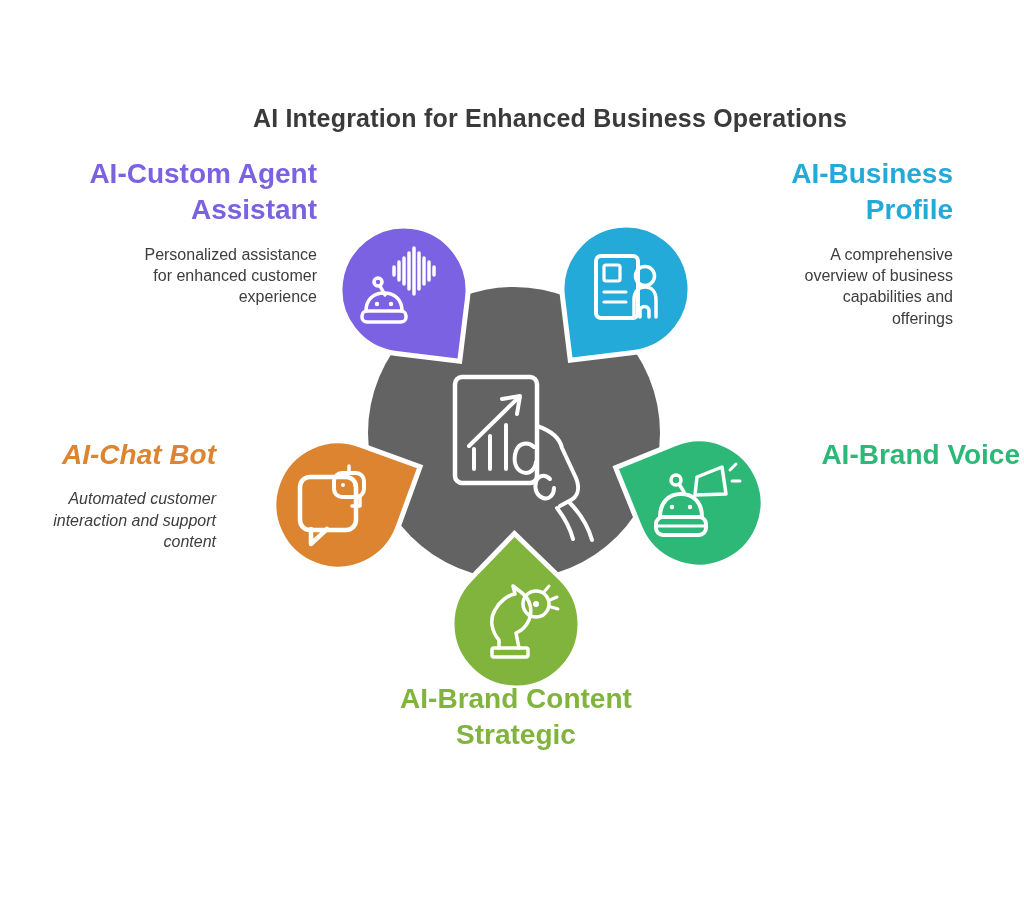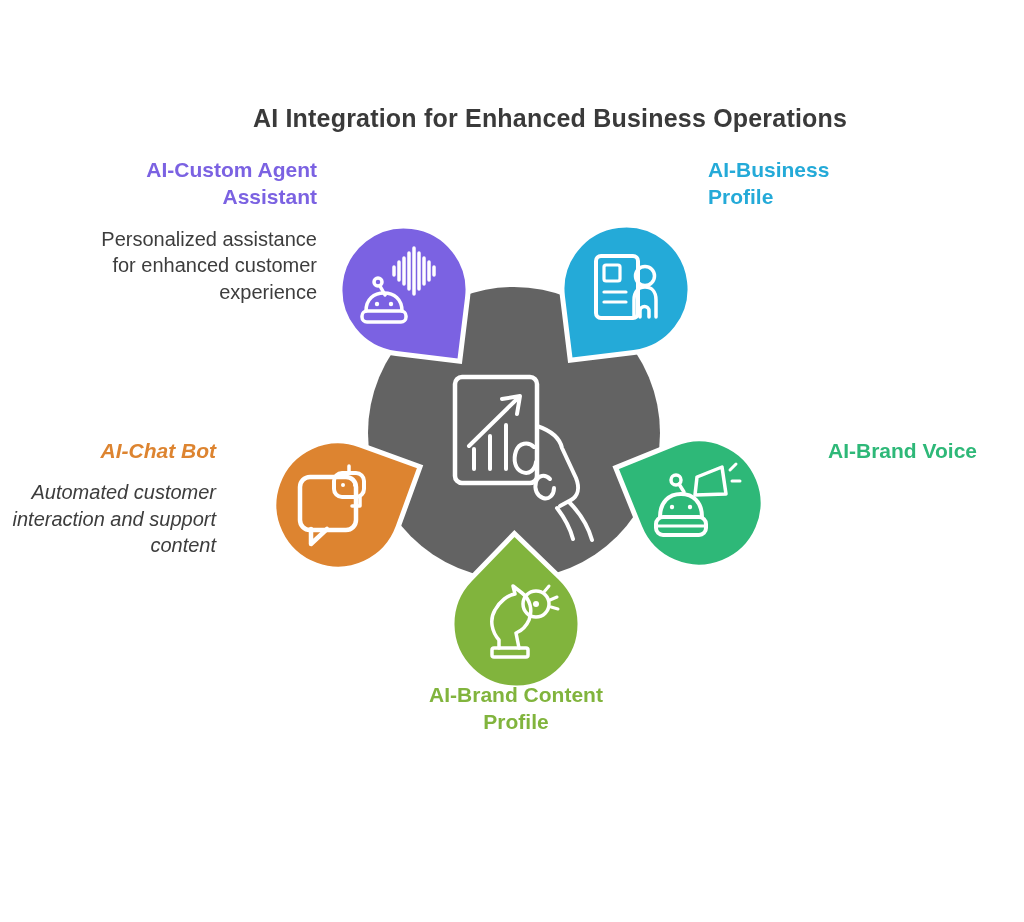--- a/index.html
+++ b/index.html
@@ -6,29 +6,29 @@
   .stage{
     position:relative;width:1024px;height:922px;background:#ffffff;overflow:hidden;
     font-family:"Liberation Sans", sans-serif;
   }
   .title{
     position:absolute;top:92px;left:0;width:1024px;padding-left:52px;box-sizing:border-box;
     margin:12px;text-align:center;font-size:25px;font-weight:700;color:#3a3a3a;letter-spacing:.2px;
   }
   .label-block{position:absolute;}
   .label-block .heading{
-    font-size:21px;font-weight:700;line-height:1.3;white-space:pre-line;margin:0;
+    font-size:28px;font-weight:700;line-height:1.3;white-space:pre-line;margin:0;
   }
   .label-block .desc{
-    margin-top:15px;font-size:20px;line-height:1.33;color:#3d3d3d;white-space:pre-line;
+    margin-top:15px;font-size:16px;line-height:1.33;color:#3d3d3d;white-space:pre-line;
   }
   .lb-top-left   {top:156px;right:707px;width:280px;text-align:right;}
-  .lb-top-right  {top:156px;left:708px;width:245px;text-align:left;}
+  .lb-top-right  {top:156px;left:708px;width:245px;text-align:right;}
   .lb-mid-left   {top:437px;right:808px;width:240px;text-align:right;font-style:italic;}
-  .lb-mid-right  {top:437px;left:785px;width:235px;text-align:center;}
+  .lb-mid-right  {top:437px;left:785px;width:235px;text-align:right;}
   .lb-bottom     {top:681px;left:360px;width:312px;text-align:center;}
   .diagram-svg{position:absolute;top:0;left:0;}
   .lineart{fill:none;stroke:#ffffff;stroke-linecap:round;stroke-linejoin:round;}
 </style>
 </head>
 <body>
 
 <div class="stage">
 
   <h1 class="title">AI Integration for Enhanced Business Operations</h1>
@@ -133,31 +133,35 @@
     <h2 class="heading" style="color: rgb(123, 98, 226);">AI-Custom Agent
 Assistant</h2>
     <div class="desc">Personalized assistance
 for enhanced customer
 experience</div>
   </div>
 
   <div class="label-block lb-top-right">
     <h2 class="heading" style="color: rgb(36, 170, 216);">AI-Business
 Profile</h2>
+    <div class="desc">A comprehensive
+overview of business
+capabilities and
+offerings</div>
   </div>
 
   <div class="label-block lb-mid-left">
     <h2 class="heading" style="color: rgb(221, 132, 48);">AI-Chat Bot</h2>
     <div class="desc">Automated customer
 interaction and support
 content</div>
   </div>
 
   <div class="label-block lb-mid-right">
     <h2 class="heading" style="color: rgb(46, 184, 120);">AI-Brand Voice</h2>
   </div>
 
   <div class="label-block lb-bottom">
     <h2 class="heading" style="color: rgb(129, 180, 61);">AI-Brand Content
-Profile</h2>
+Strategic</h2>
   </div>
 
 </div>
 
 </body></html>

